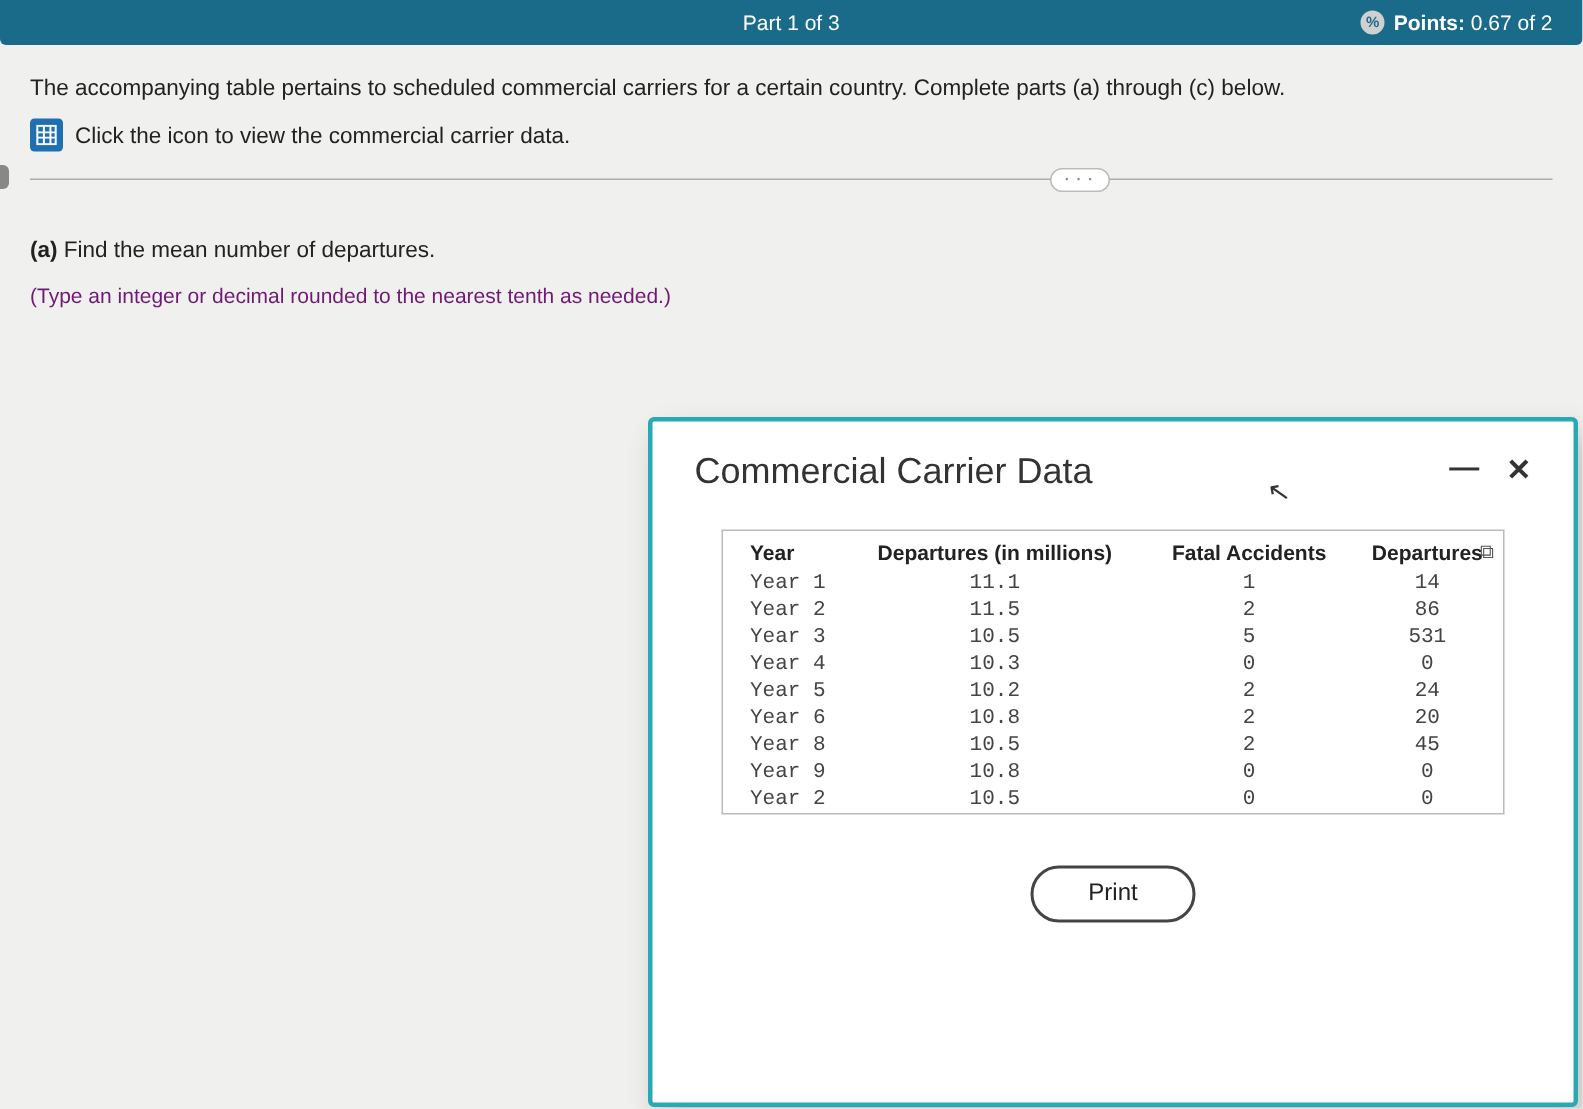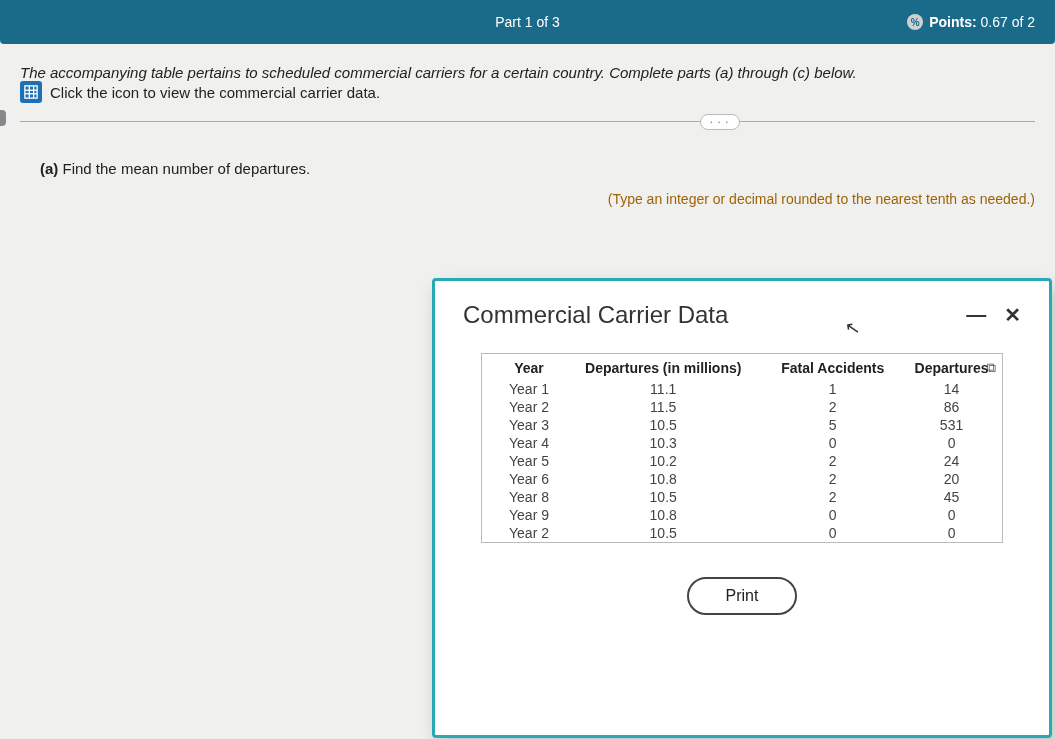--- a/index.html
+++ b/index.html
@@ -12,21 +12,21 @@
       background: #f0f0ee;
       color: #333;
       width: 1055px;
       height: 739px;
       overflow: hidden;
       position: relative;
     }
     .header-bar {
       background: #1a6b8a;
       color: #fff;
-      height: 44px;
+      height: 30px;
       display: flex;
       justify-content: flex-start;
       align-items: center;
       padding: 1px 20px;
       font-size: 14px;
       border-bottom-left-radius: 4px;
       border-bottom-right-radius: 4px;
     }
     .header-center {
       position: absolute;
@@ -50,22 +50,21 @@
       justify-content: center;
       font-size: 10px;
       font-weight: bold;
     }
     .content {
       padding: 20px 20px 20px 20px;
       font-size: 15px;
       color: #222;
     }
     .intro-text {
-      margin-bottom: 0;
-      font-style: italic;
+      margin-bottom: 12px;
     }
     .data-link {
       display: flex;
       align-items: center;
       gap: 8px;
       margin-bottom: 14px;
     }
     .table-icon {
       width: 22px;
       height: 22px;
@@ -94,59 +93,56 @@
       display: flex;
       align-items: center;
       justify-content: center;
       font-size: 6px;
       letter-spacing: 2px;
       color: #888;
       cursor: pointer;
     }
     .question-block {
       margin-top: 30px;
-      margin-left: 20px;
     }
     .q-head {
       margin-bottom: 14px;
     }
     .q-head b { font-weight: bold; }
     .answer-line {
       margin-bottom: 4px;
     }
     .input-box {
       display: inline-block;
       width: 22px;
       height: 20px;
       border: 1px solid #888;
       background: #fff;
       vertical-align: middle;
       margin: 0 2px;
     }
     .hint {
       font-size: 14px;
-      color: #a16207;
-      text-align: right;
+      color: #701a75;
     }
     
     .modal {
       position: absolute;
       left: 432px;
       top: 278px;
       width: 620px;
       height: 460px;
       background: #fff;
       border: 3px solid #2aa8b3;
       border-radius: 4px;
       box-shadow: 6px 10px 20px rgba(0,0,0,0.2);
       padding: 20px 28px 16px 28px;
     }
     .modal-header {
       display: flex;
-      align-items: center;
       margin-bottom: 24px;
     }
     .modal-title {
       font-size: 24px;
       font-weight: 400;
       color: #333;
     }
     .modal-ctrls {
       margin-left: auto;
       display: flex;
@@ -173,28 +169,29 @@
       border-collapse: collapse;
       font-size: 14px;
     }
     .data-table th {
       font-weight: bold;
       text-align: center;
       padding: 6px 4px 4px 4px;
       color: #222;
     }
     .data-table th:first-child, .data-table td:first-child {
-      text-align: center;
+      text-align: left;
       padding-left: 18px;
       width: 80px;
     }
     .data-table td {
       text-align: center;
       padding: 1px 4px;
       color: #444;
+      font-family: Liberation Mono, monospace;
     }
     .copy-icon {
       position: absolute;
       right: 6px;
       top: 6px;
       font-size: 13px;
       color: #555;
       cursor: pointer;
     }
     .modal-buttons {

